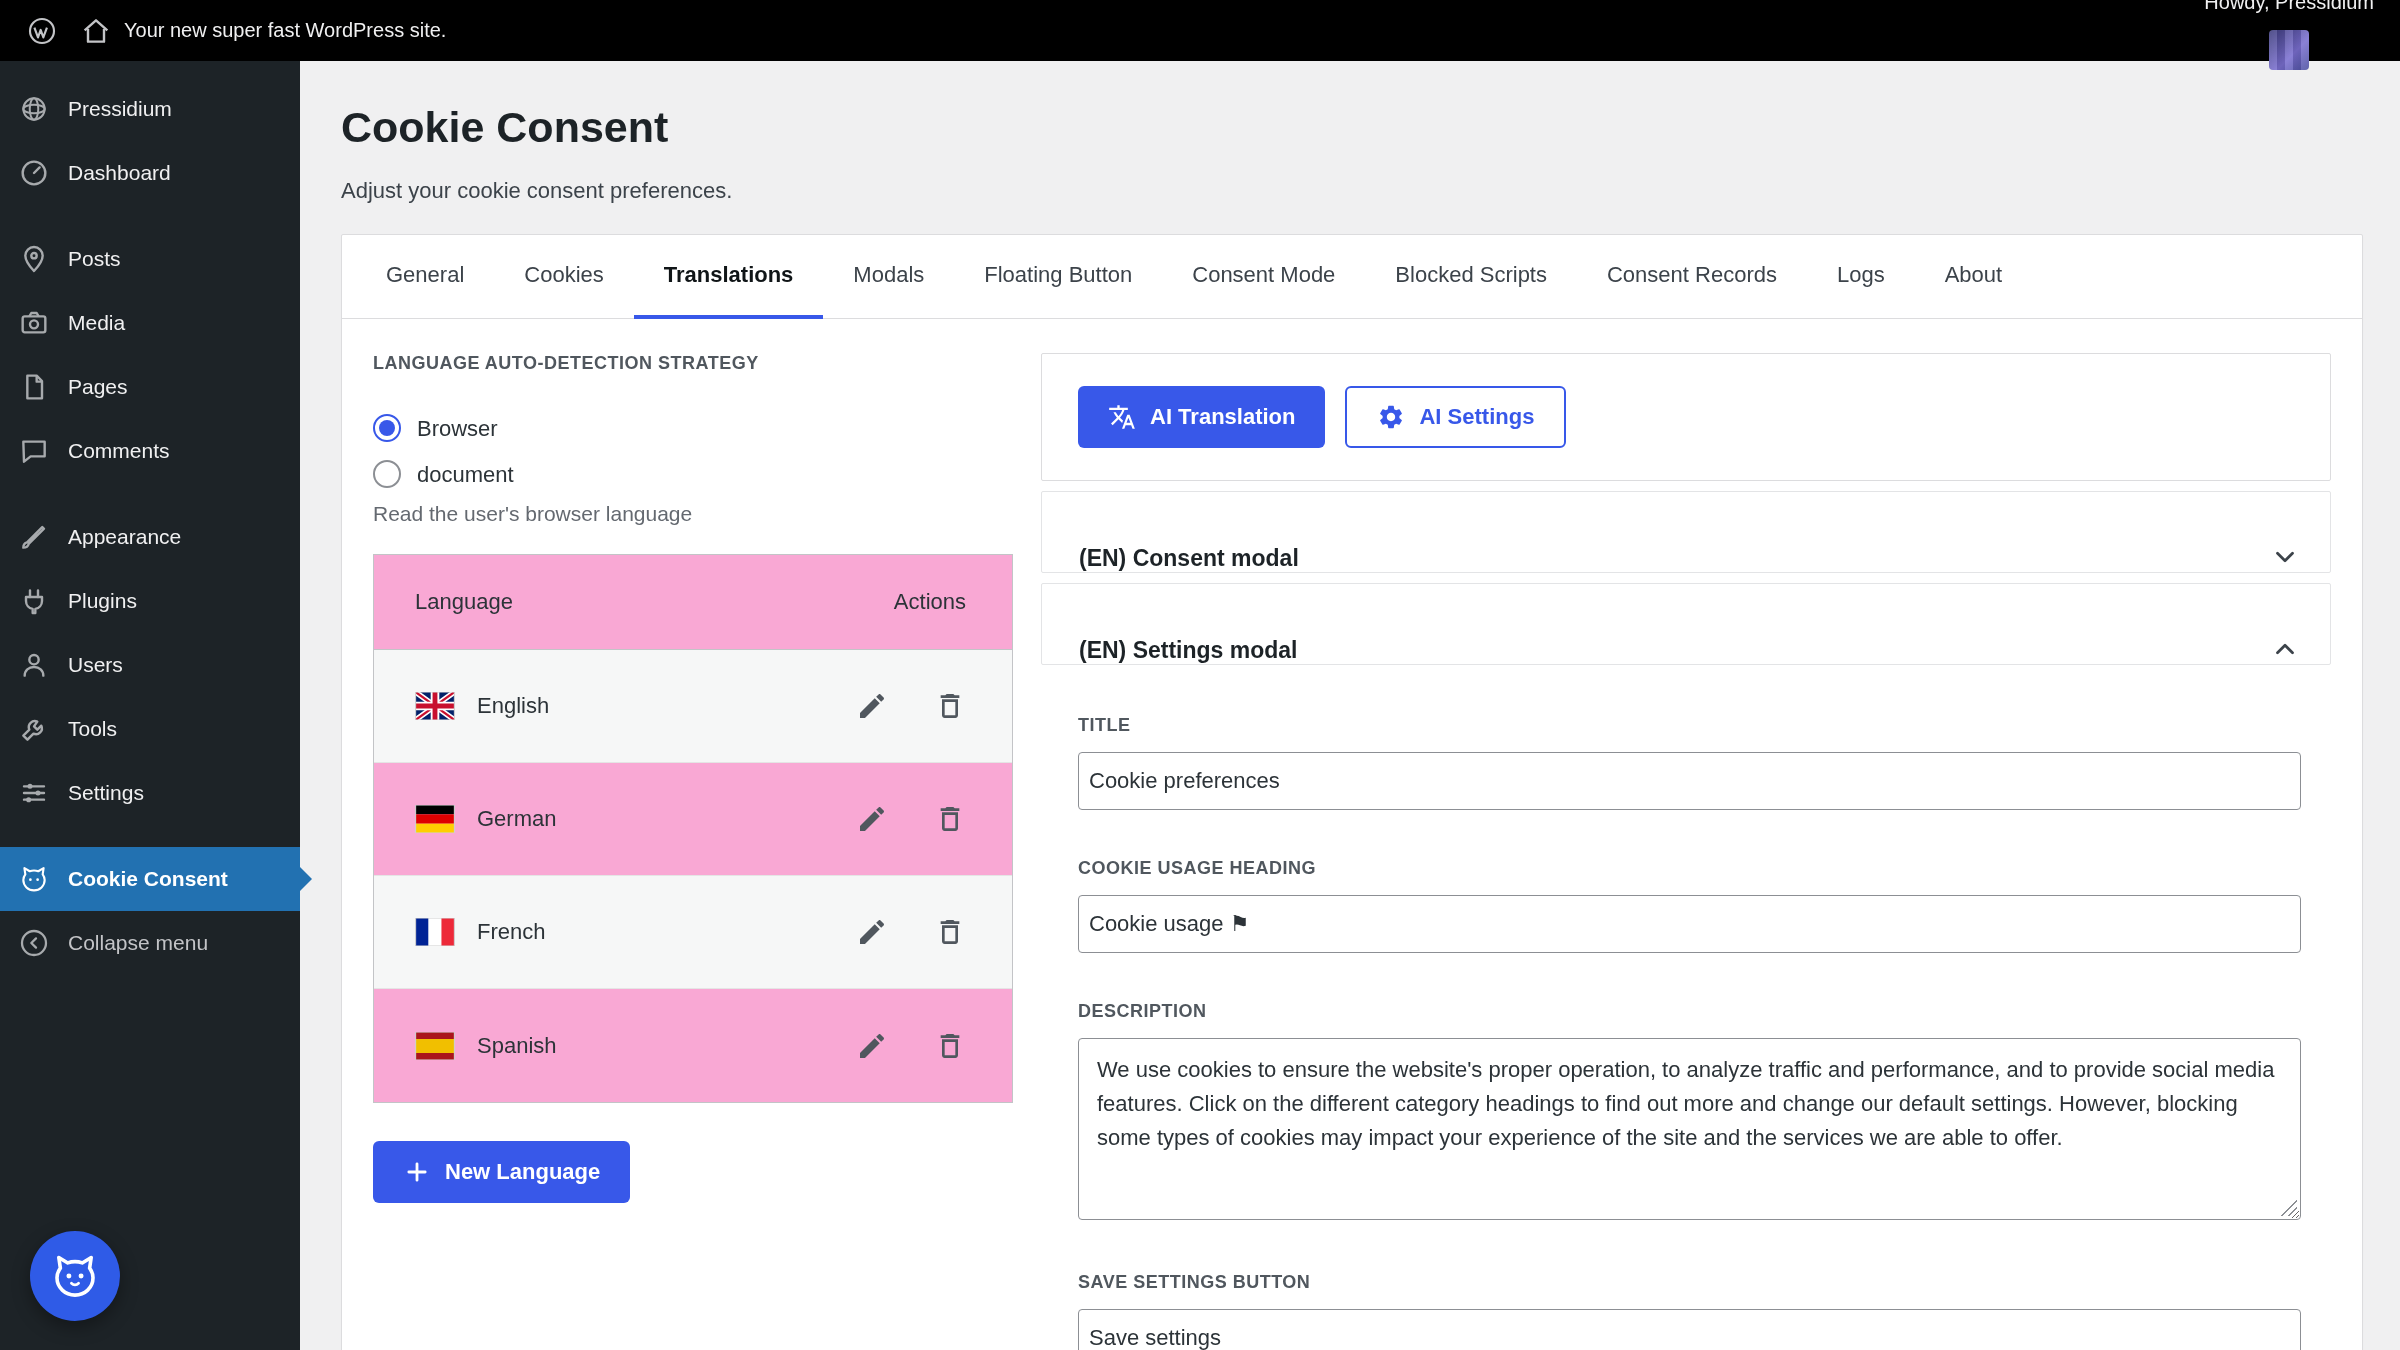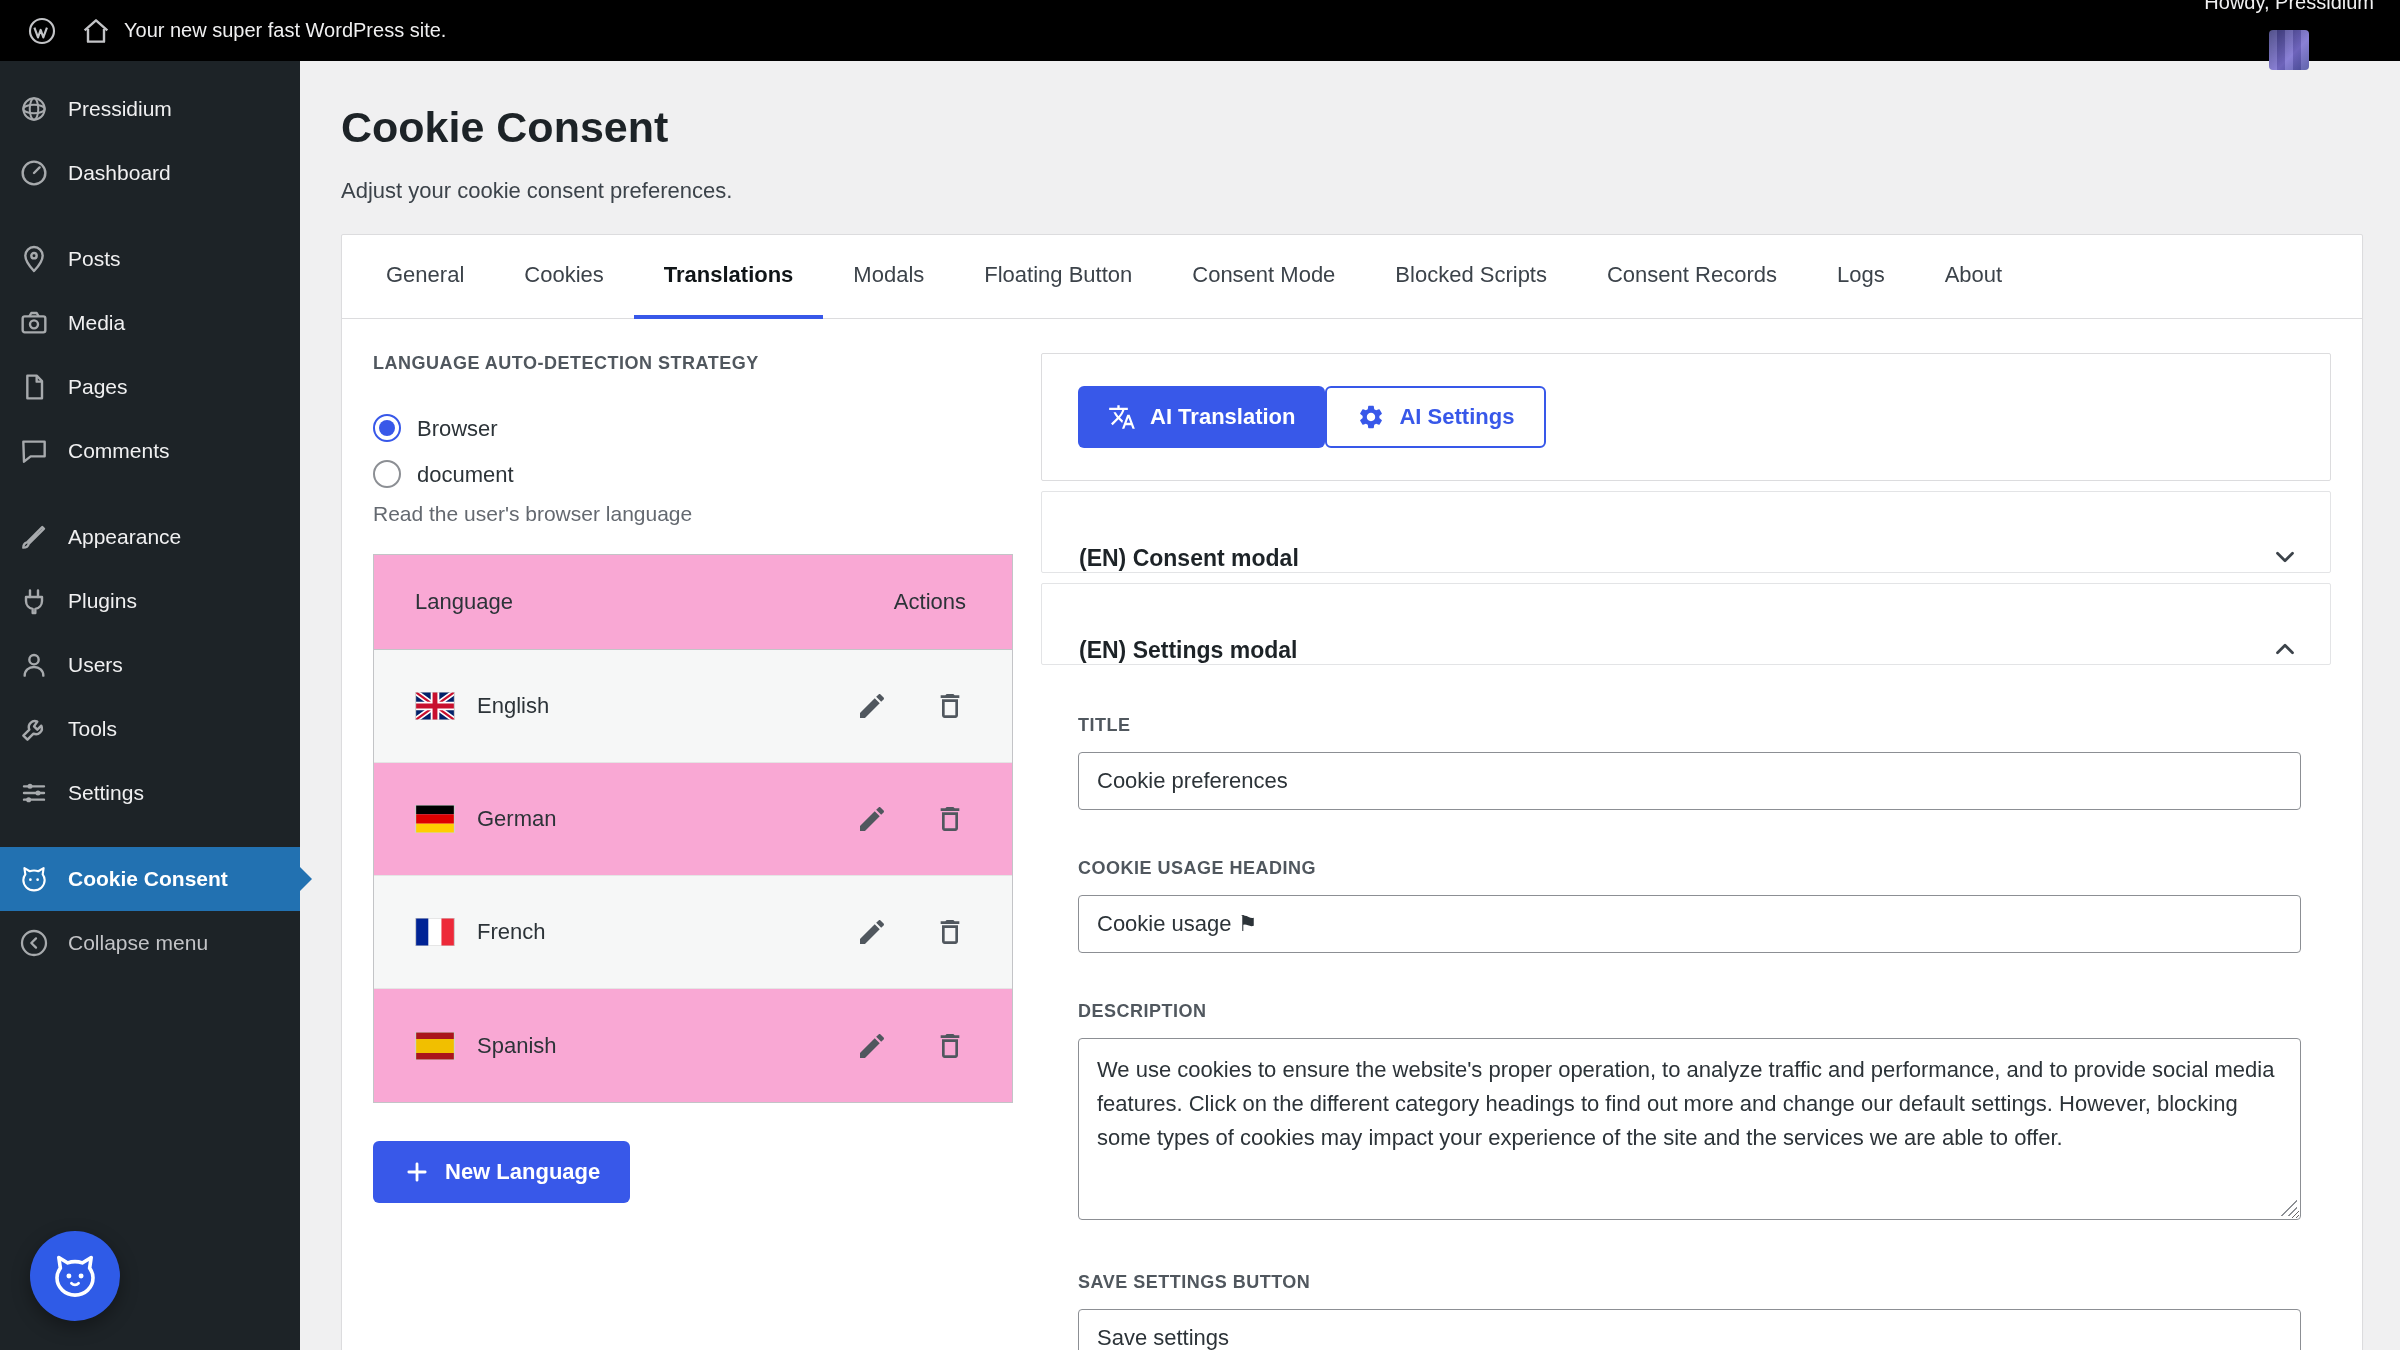--- a/index.html
+++ b/index.html
@@ -127,37 +127,37 @@
   }
   .btn-primary { background:var(--accent); color:#fff; }
   .btn-outline { background:#fff; color:var(--accent); border:2px solid var(--accent); }
   .new-lang { margin-top:38px; }
   .btn .b-icon { width:28px; height:28px; display:inline-flex; }
   .btn .b-icon svg { width:100%; height:100%; }
 
   
   .ai-panel {
     border:1px solid #dcdcde; border-radius:2px; padding:32px 36px;
-    display:flex; align-items:center;
+    display:flex; gap:20px; align-items:center;
   }
   .accordion {
     margin-top:10px; border:1px solid #e3e4e6; border-radius:2px;
     display:flex; align-items:flex-end; height:82px; padding:0 30px 0 37px;
     cursor:pointer; background:#fff;
   }
   .accordion .acc-title { font-size:23px; font-weight:700; color:#1d2327; }
   .accordion .chev { margin-left:auto; width:30px; height:30px; color:#3c434a; }
   .accordion .chev svg { width:100%; height:100%; }
 
   .form-area { padding:50px 30px 0 37px; }
   .field { margin-bottom:48px; }
   .field .section-label { display:block; margin-bottom:16px; }
   .text-input {
     width:100%; height:58px; border:1px solid #8c8f94; border-radius:4px;
-    font-size:22px; font-family:inherit; color:#2c3338; padding:0 18px; background:#fff;
+    font-size:22px; font-family:inherit; color:#2c3338; padding:0 10px; background:#fff;
   }
   .textarea-wrap { position:relative; }
   .text-area {
     width:100%; height:182px; border:1px solid #8c8f94; border-radius:4px;
     font-size:22px; font-family:inherit; color:#2c3338; padding:14px 18px;
     line-height:1.55; resize:vertical; background:#fff;
   }
   .resize-grip {
     position:absolute; right:4px; bottom:8px; width:16px; height:16px; pointer-events:none;
     background:linear-gradient(135deg, transparent 0 50%, #8c8f94 50% 56%, transparent 56% 70%, #8c8f94 70% 76%, transparent 76%);

